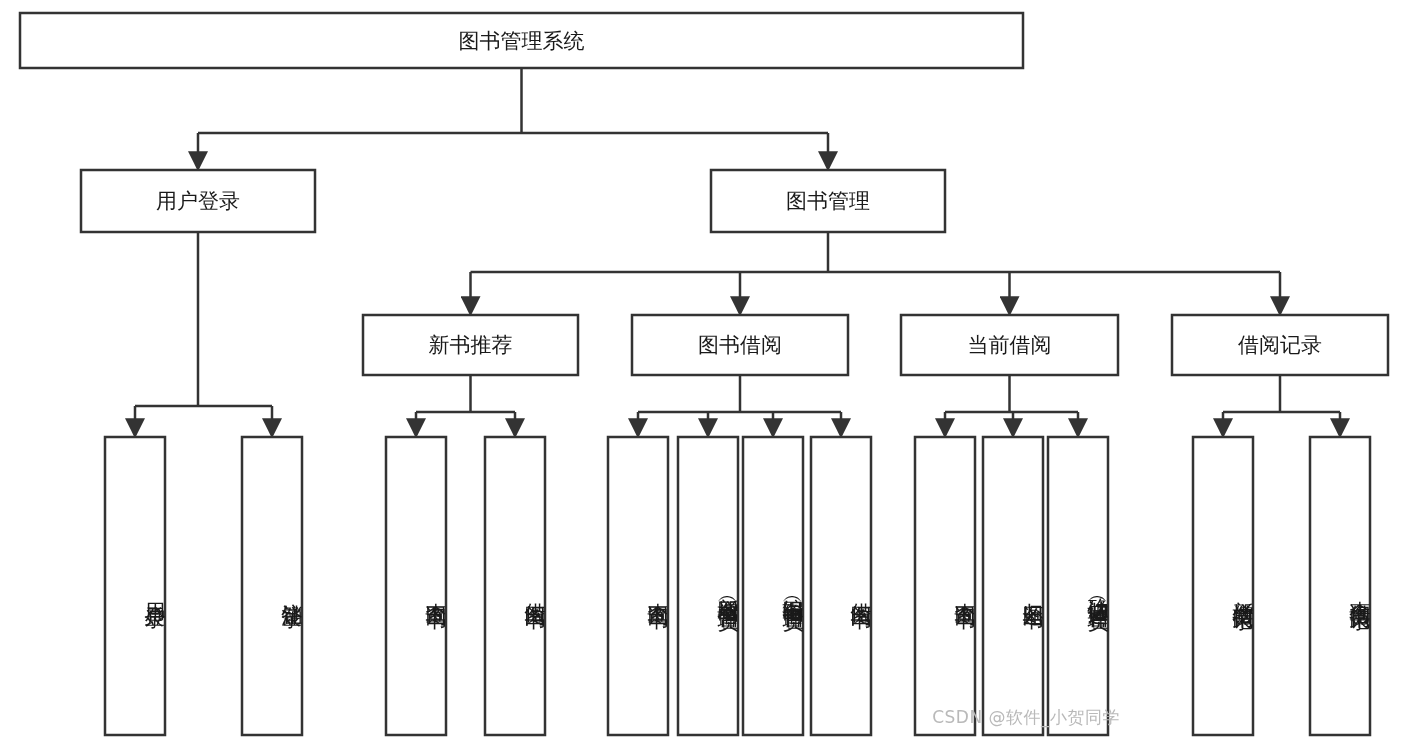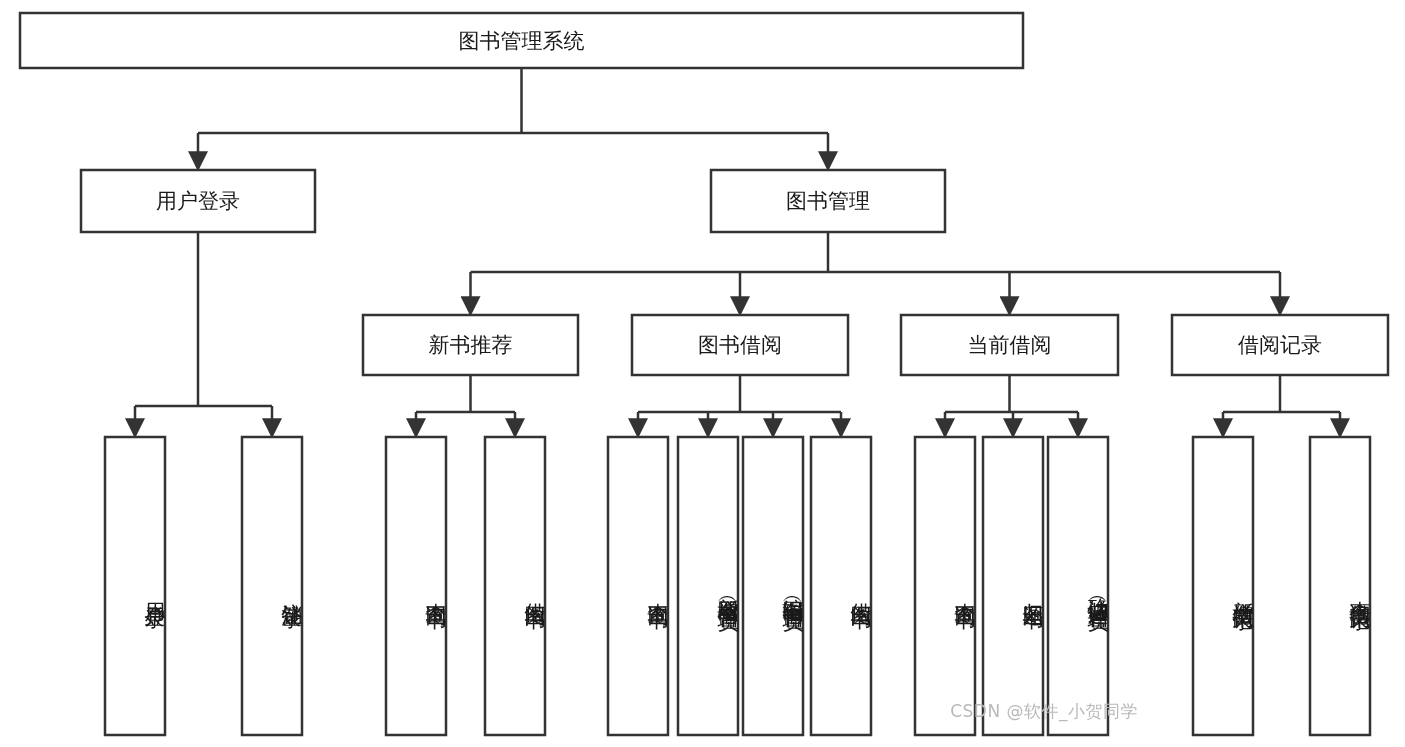--- a/index.html
+++ b/index.html
@@ -11,21 +11,20 @@
     width: 1405px;
     height: 747px;
     overflow: hidden;
     font-family: "DejaVu Sans", "Liberation Sans", sans-serif;
   }
   #chart-root {
     position: relative;
     width: 1134px;
     height: 747px;
     background: #ffffff;
-    padding-left: 18px;
   }
   svg#diagram {
     position: absolute;
     left: 0;
     top: 0;
     width: 1405px;
     height: 747px;
     display: block;
   }
   .node-box {
@@ -60,21 +59,21 @@
     line-height: 1;
     white-space: nowrap;
     pointer-events: none;
     display: flex;
     align-items: flex-start;
     justify-content: center;
   }
   .watermark {
     position: absolute;
     right: 14px;
-    bottom: 24px;
+    bottom: 18px;
     font-family: "DejaVu Sans", "Liberation Sans", sans-serif;
     font-size: 17px;
     color: #b9b9b9;
     white-space: nowrap;
     letter-spacing: 0.5px;
   }
 </style>
 </head>
 <body>
 

